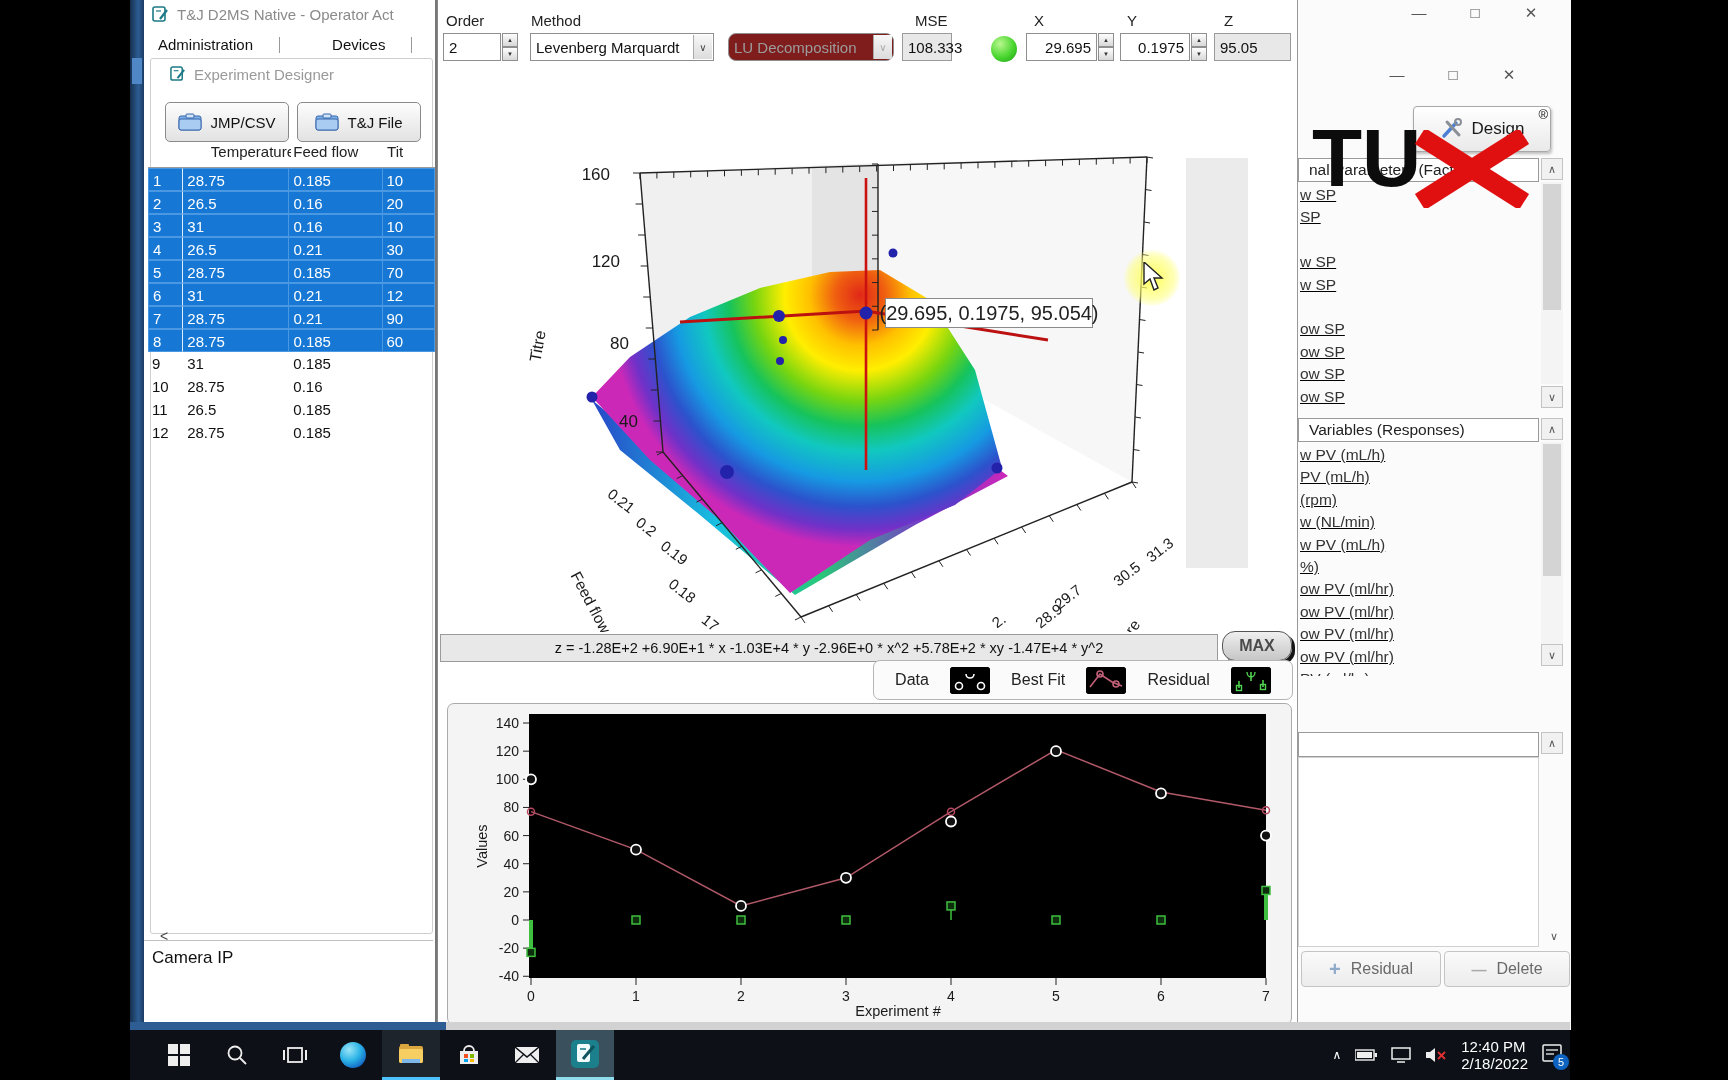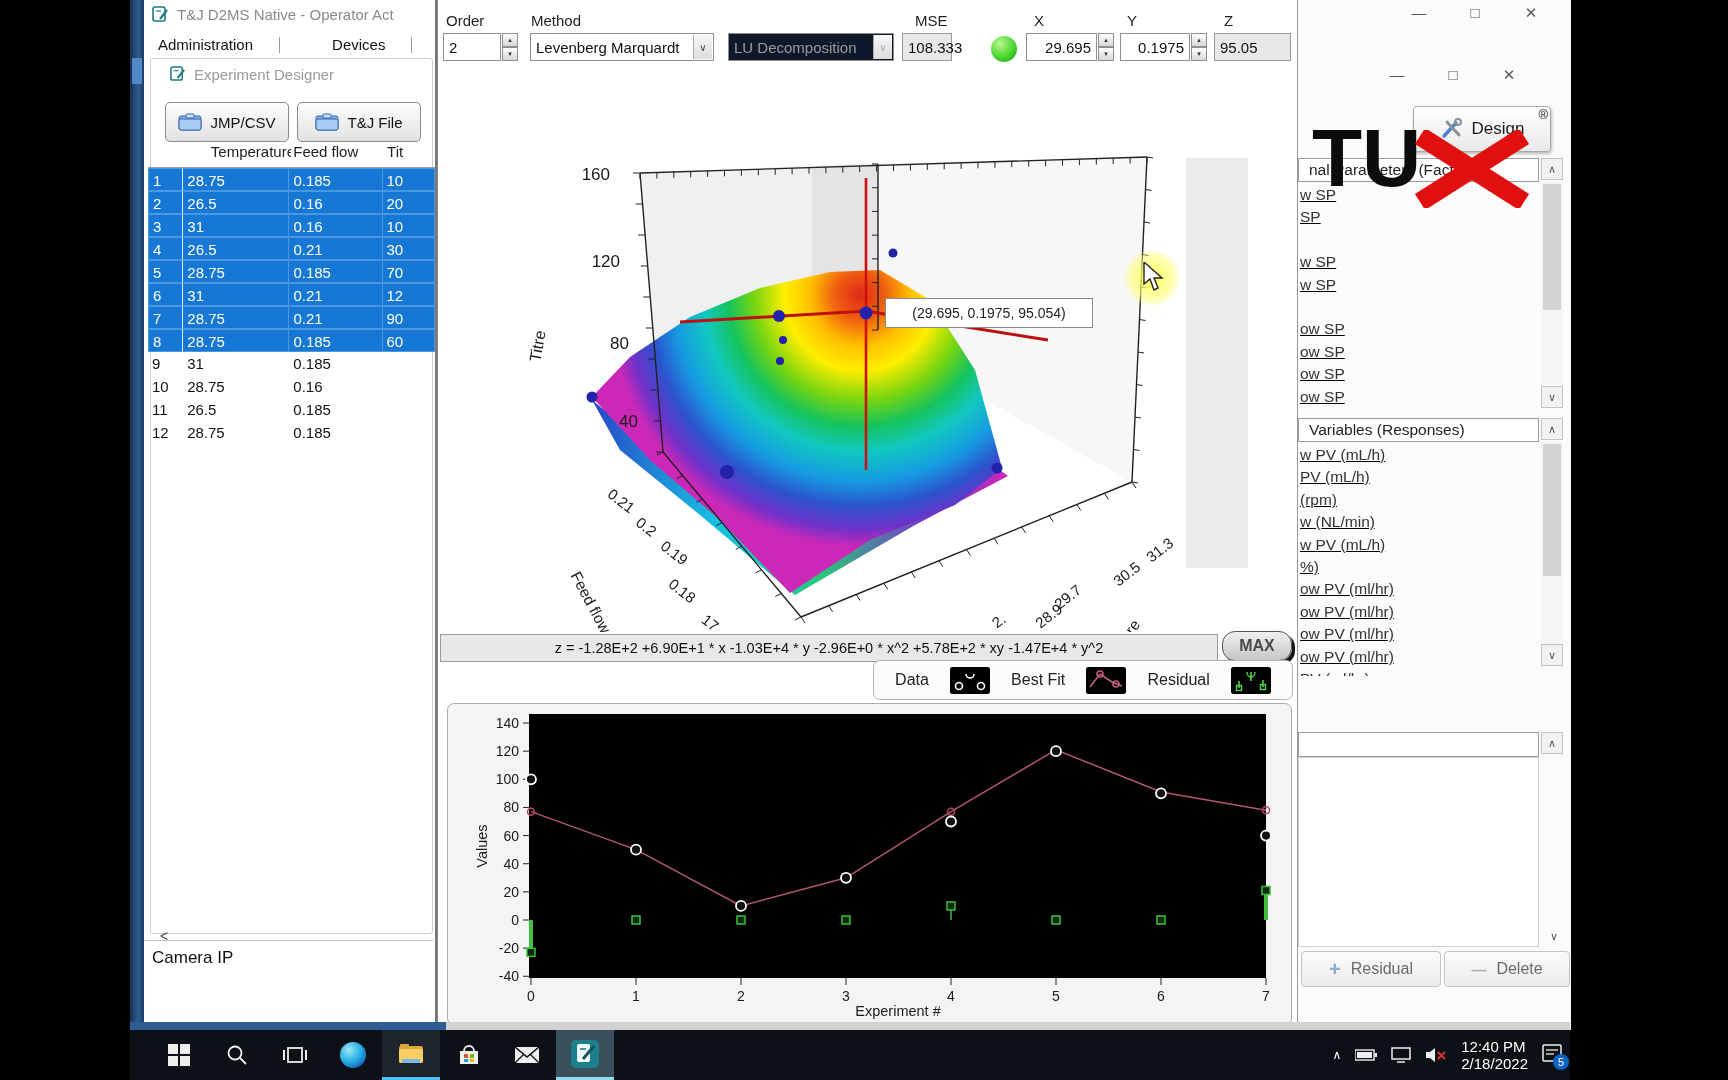--- a/index.html
+++ b/index.html
@@ -33,21 +33,21 @@
   #camera-label{left:8px;top:948px;font-size:17px;color:#111;}
   #scroll-left{left:16px;top:928px;font-size:14px;color:#444;}
   .hdiv{left:0;top:940px;width:289px;border-top:1px solid #c0c0c0;}
   
   #front-win{left:437px;top:0;width:860px;height:1030px;background:#fff;border-left:1px solid #888;}
   .lbl{font-size:15px;color:#222;}
   .lbl.dis{color:#9a9a9a;}
   .field{box-sizing:border-box;height:28px;border:1px solid #8f8f8f;background:#fff;font-size:15px;color:#111;
     display:flex;align-items:center;padding:0 5px;}
   .field.sunken{background:#e8e8e8;border:1px solid #9a9a9a;}
-  .field.dis{background:#0f172a;color:#9c9c9c;}
+  .field.dis{background:#7f1d1d;color:#9c9c9c;border-radius:8px;}
   .spin{width:16px;height:28px;display:flex;flex-direction:column;}
   .spin span{flex:1;border:1px solid #8f8f8f;background:linear-gradient(#fefefe,#d8d8d8);font-size:6px;
     display:flex;align-items:center;justify-content:center;color:#333;}
   .ddchev{position:absolute;right:1px;top:1px;bottom:1px;width:18px;background:linear-gradient(#f7f7f7,#dcdcdc);
     border-left:1px solid #aaa;display:flex;align-items:center;justify-content:center;font-size:10px;color:#444;}
   #green-dot{left:990px;top:36px;width:26px;height:26px;border-radius:50%;
     background:radial-gradient(circle at 35% 30%,#b9f78e,#49d62f 55%,#1d9e18);}
   
   #formula-bar{left:440px;top:634px;width:776px;height:26px;background:#e8e8e8;border:1px solid #9a9a9a;
     display:flex;align-items:center;justify-content:center;font-size:14.5px;color:#111;white-space:nowrap;}
@@ -58,21 +58,21 @@
   #series-bar{left:873px;top:660px;width:418px;height:38px;background:#fbfbfb;border:1px solid #b5b5b5;border-radius:7px;
     display:flex;align-items:center;justify-content:space-evenly;font-size:16px;color:#222;}
   .sicon{width:40px;height:27px;background:#000;border-radius:3px;}
   
   #chart-panel{left:447px;top:703px;width:843px;height:320px;background:#f4f4f4;border:1px solid #ababab;border-radius:7px;}
   .ctick{font-size:14px;fill:#1a1a1a;font-family:"Liberation Sans",sans-serif;}
   .clabel{font-size:14.5px;fill:#1a1a1a;font-family:"Liberation Sans",sans-serif;}
   
   .t3{font-family:"Liberation Sans",sans-serif;fill:#1a1a1a;}
   #tooltip3d{left:885px;top:298px;width:206px;height:28px;background:#fff;border:1px solid #8a8a8a;
-    display:flex;align-items:center;justify-content:center;font-size:14px;color:#222;white-space:nowrap;}
+    display:flex;align-items:center;justify-content:center;font-size:20px;color:#222;white-space:nowrap;}
   #cursor-glow{left:1124px;top:250px;width:56px;height:56px;border-radius:50%;
     background:radial-gradient(circle,rgba(255,255,80,.95) 0%,rgba(255,255,120,.55) 55%,rgba(255,255,150,0) 75%);}
   
   #right-panel{left:1297px;top:0;width:273px;height:1030px;background:#fbfbfb;border-left:1px solid #999;}
   .winctl{display:flex;gap:30px;font-size:15px;color:#555;}
   .winctl span{width:26px;text-align:center;}
   #design-btn{left:115px;top:106px;width:136px;height:44px;border:1px solid #a8a8a8;border-radius:4px;
     background:linear-gradient(#ffffff,#e9e9e9);box-shadow:1px 2px 3px rgba(0,0,0,.25);
     display:flex;align-items:center;justify-content:center;gap:8px;font-size:17px;color:#1a1a1a;}
   #design-reg{position:absolute;right:2px;top:0px;font-size:13px;color:#111;}

